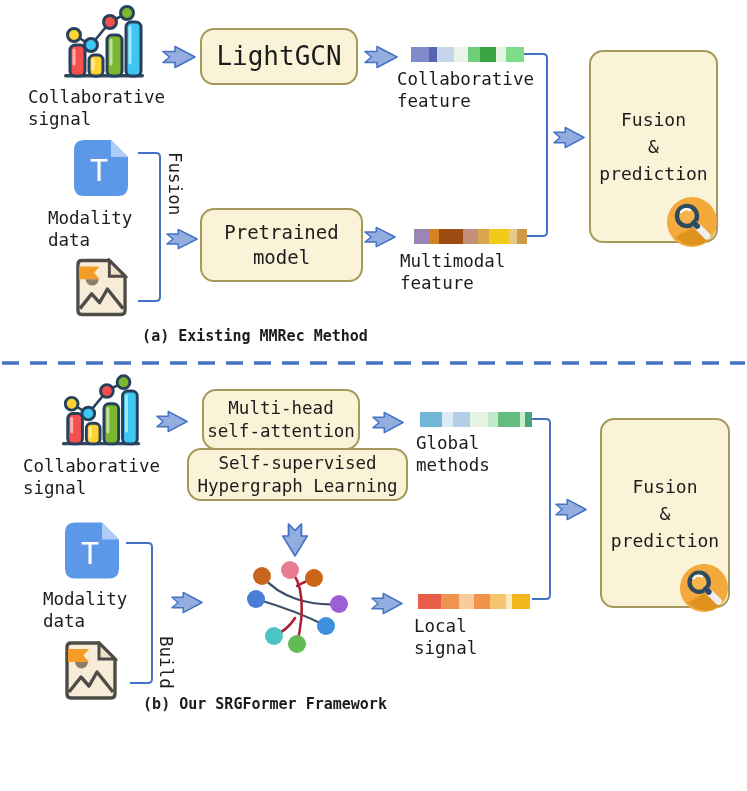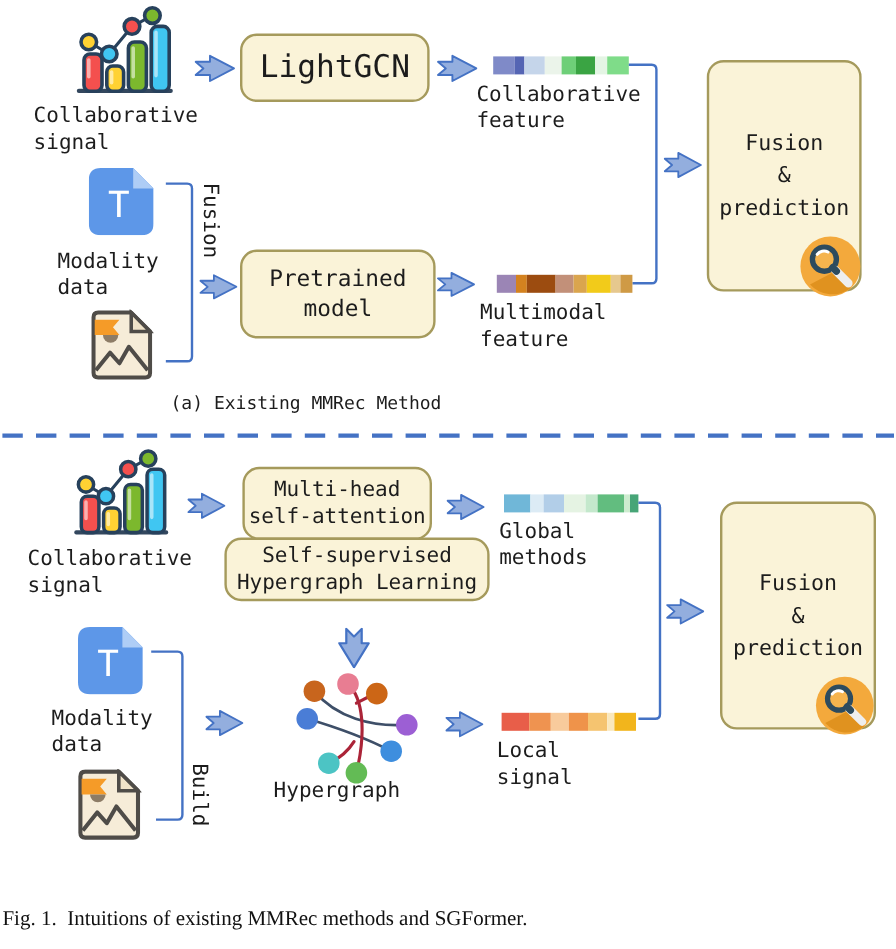--- a/index.html
+++ b/index.html
@@ -9,21 +9,21 @@
   .box{position:absolute;background:var(--box-fill,#faf3d8);border:2px solid var(--box-border,#a59a5c);
        border-radius:14px;display:flex;align-items:center;justify-content:center;text-align:center;
        white-space:pre-line;line-height:1.3;box-sizing:border-box;}
   .box.big{line-height:1.5;}
   .lbl{position:absolute;font-size:17.5px;line-height:1.26;text-align:left;white-space:pre-line;}
   .vlbl{position:absolute;writing-mode:vertical-rl;text-orientation:mixed;font-size:17.5px;}
   .strip{position:absolute;display:flex;height:15px;}
   .strip i{display:block;height:100%;}
   .arrow-r,.arrow-d{position:absolute;}
   .arrow-r svg,.arrow-d svg{display:block;width:100%;height:100%;}
-  .cap{position:absolute;font-weight:normal;font-size:15px;text-align:center;white-space:pre;}
+  .cap{position:absolute;font-weight:bold;font-size:15px;text-align:center;white-space:pre;}
   .figcap{position:absolute;font-family:"Liberation Serif",serif;font-size:17.5px;white-space:pre;color:#111;}
   .bracket{position:absolute;}
   .magnifier{position:absolute;}
 </style>
 </head>
 <body>
 
 <div id="canvas">
 
   <svg class="abs" style="left:58px;top:5px" width="94" height="82" viewBox="0 0 94 82">
@@ -206,21 +206,20 @@
     <path d="M39,80 C48,76 55,70 60,62" fill="none" stroke-width="2.6" stroke-linecap="round" stroke="#ab2438"></path>
     <circle cx="27" cy="20" r="9" fill="#c8651d"></circle>
     <circle cx="55" cy="14" r="9" fill="#e87d92"></circle>
     <circle cx="79" cy="22" r="9" fill="#cc6616"></circle>
     <circle cx="21" cy="43" r="9" fill="#4a7dd6"></circle>
     <circle cx="104" cy="48" r="9" fill="#9c5fd4"></circle>
     <circle cx="91" cy="70" r="9" fill="#3e8ede"></circle>
     <circle cx="39" cy="80" r="9" fill="#4cc4c4"></circle>
     <circle cx="62" cy="88" r="9" fill="#63bb55"></circle>
   </svg>
-  <div class="lbl" style="left:228px;top:648px;width:120px">Hypergraph</div>
 
   <svg class="abs" style="left:65px;top:522px" width="54" height="57" viewBox="0 0 54 56">
     <path d="M10,0 H37 L54,17 V46 Q54,56 44,56 H10 Q0,56 0,46 V10 Q0,0 10,0 Z" fill="#5d97e8"></path>
     <path d="M37,0 V17 H54 Z" fill="#aecdf6"></path>
     <text x="25" y="41" font-size="30" fill="#ffffff" font-family="DejaVu Sans Mono, monospace" text-anchor="middle">T</text>
   </svg>
   <div class="lbl" style="left:43px;top:588px;width:100px">Modality
 data</div>
 
   <svg class="abs" style="left:64px;top:641px" width="54" height="59" viewBox="0 0 54 59">
@@ -273,16 +272,16 @@
 prediction</div>
   <svg class="magnifier" style="left:679px;top:563px" width="50" height="50" viewBox="0 0 52 52">
     <circle cx="26" cy="26" r="25" fill="#f3a93c"></circle>
     <path d="M9,41 A25,25 0 0 0 43,44 L30,30 Z" fill="#e0921f"></path>
     <circle cx="21" cy="20" r="10" fill="#f5b44e" stroke="#2d4b5e" stroke-width="4.5"></circle>
     <path d="M15,16 a7,7 0 0 1 9,-2" fill="none" stroke="#ffffff" stroke-width="2.5" stroke-linecap="round"></path>
     <line x1="30" y1="29" x2="41" y2="40" stroke="#eeeeee" stroke-width="7" stroke-linecap="round"></line>
     <line x1="28" y1="27" x2="31" y2="30" stroke="#2d4b5e" stroke-width="6" stroke-linecap="round"></line>
   </svg>
 
-
-  <div class="figcap" style="left:2px;top:755px">Fig. 1.  Intuitions of existing MMRec methods and SGFormer.</div>
+  <div class="cap" style="left:10px;top:695px;width:510px">(b) Our SRGFormer Framework</div>
+
 
 </div>
 
 </body></html>

